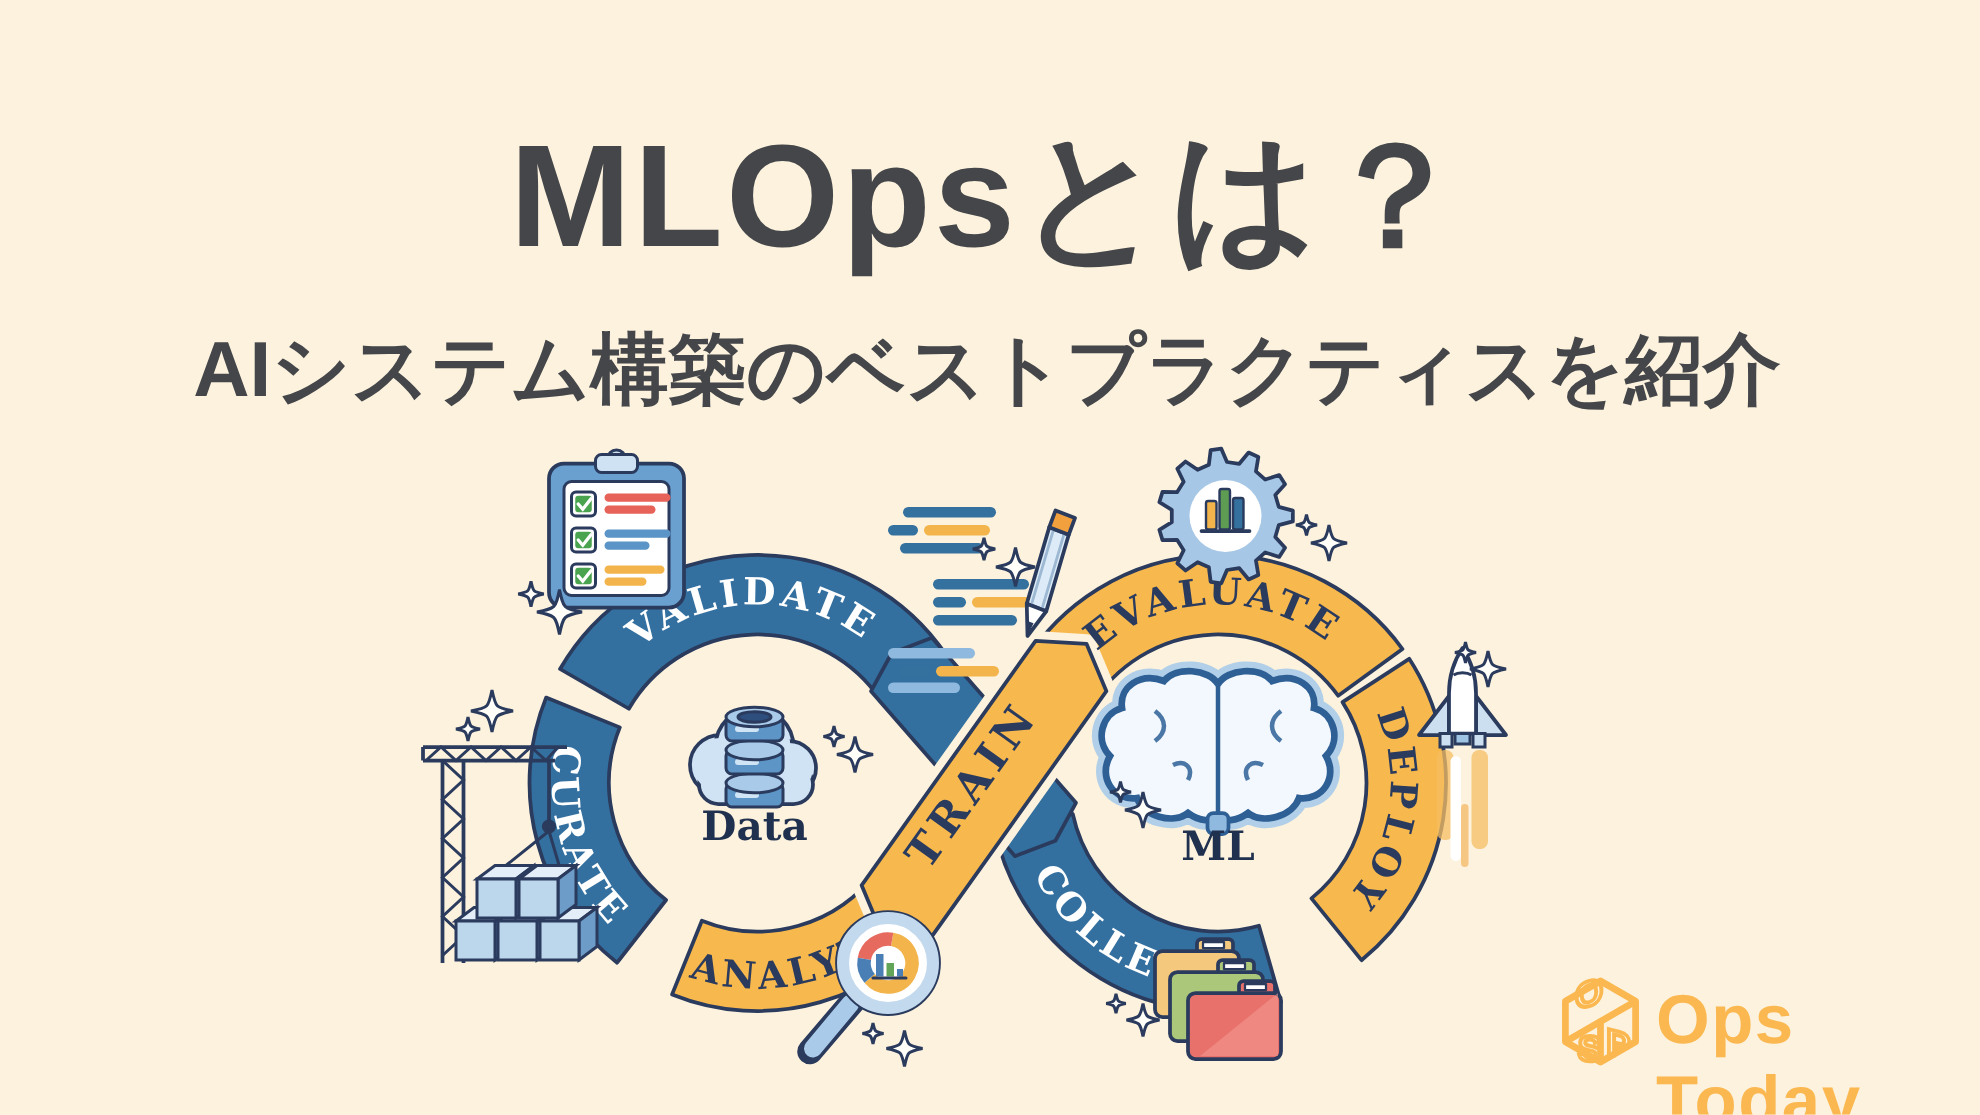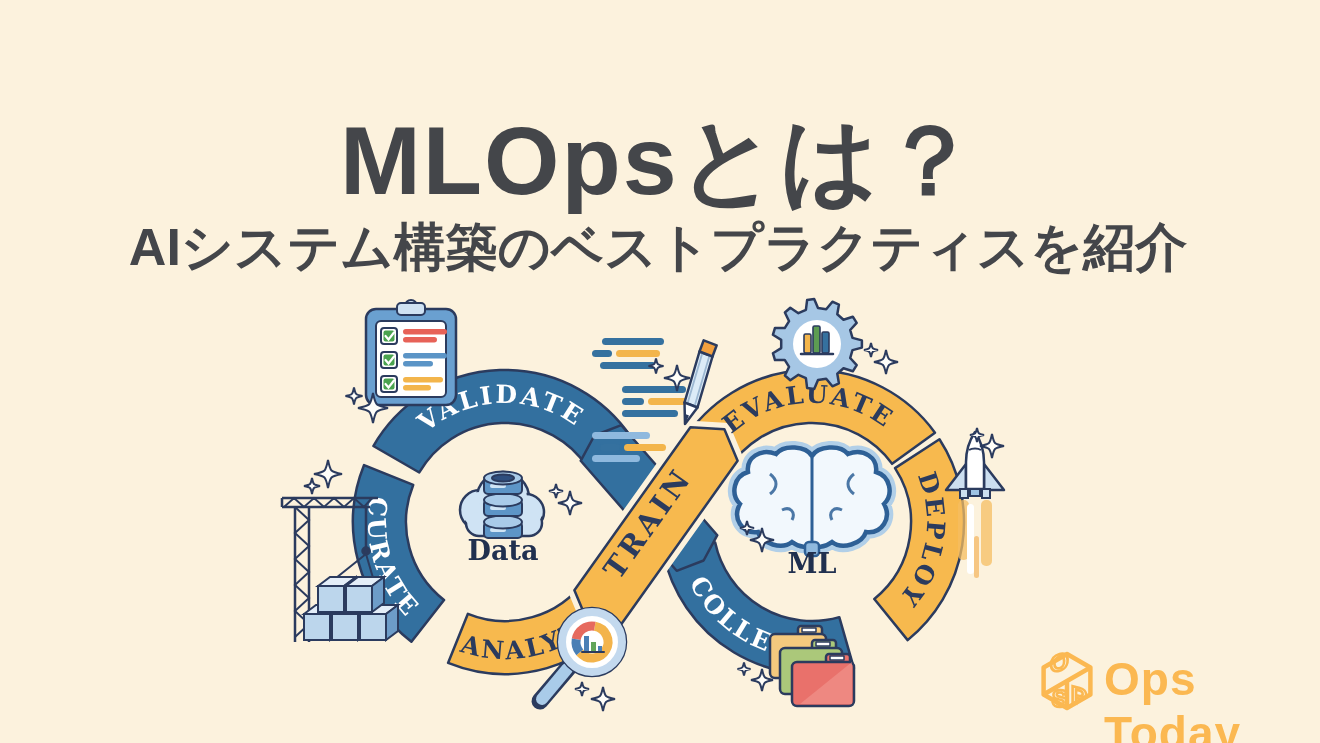--- a/index.html
+++ b/index.html
@@ -7,21 +7,21 @@
     --yellow:#f7b94e; --orange:#fbb851;
   }
   html,body{margin:0;padding:0;}
   body{
     width:1320px;height:743px;position:relative;overflow:hidden;
     background:var(--background);
     font-family:"Liberation Sans",sans-serif;
   }
   .title{
     position:absolute;top:80px;left:0;width:1320px;text-align:center;
-    font-size:97px;font-weight:900;color:var(--ink);letter-spacing:2px;line-height:1.05;margin-top:30px;
+    font-size:97px;font-weight:900;color:var(--ink);letter-spacing:2px;line-height:1.05;
   }
   .subtitle{
     position:absolute;top:219px;left:0;width:1316px;text-align:center;
     font-size:52px;font-weight:900;color:var(--ink);letter-spacing:0px;line-height:1.1;
   }
   #loop-svg{position:absolute;left:270px;top:292px;width:780px;height:455px;}
   .arc-label{font-family:"DejaVu Serif",serif;font-weight:700;font-size:25px;letter-spacing:2.5px;}
   .arc-label.light{fill:#ffffff;}
   .arc-label.dark{fill:var(--navy);}
   .train-label{font-family:"DejaVu Serif",serif;font-weight:700;font-size:29px;letter-spacing:4px;fill:var(--navy);}

